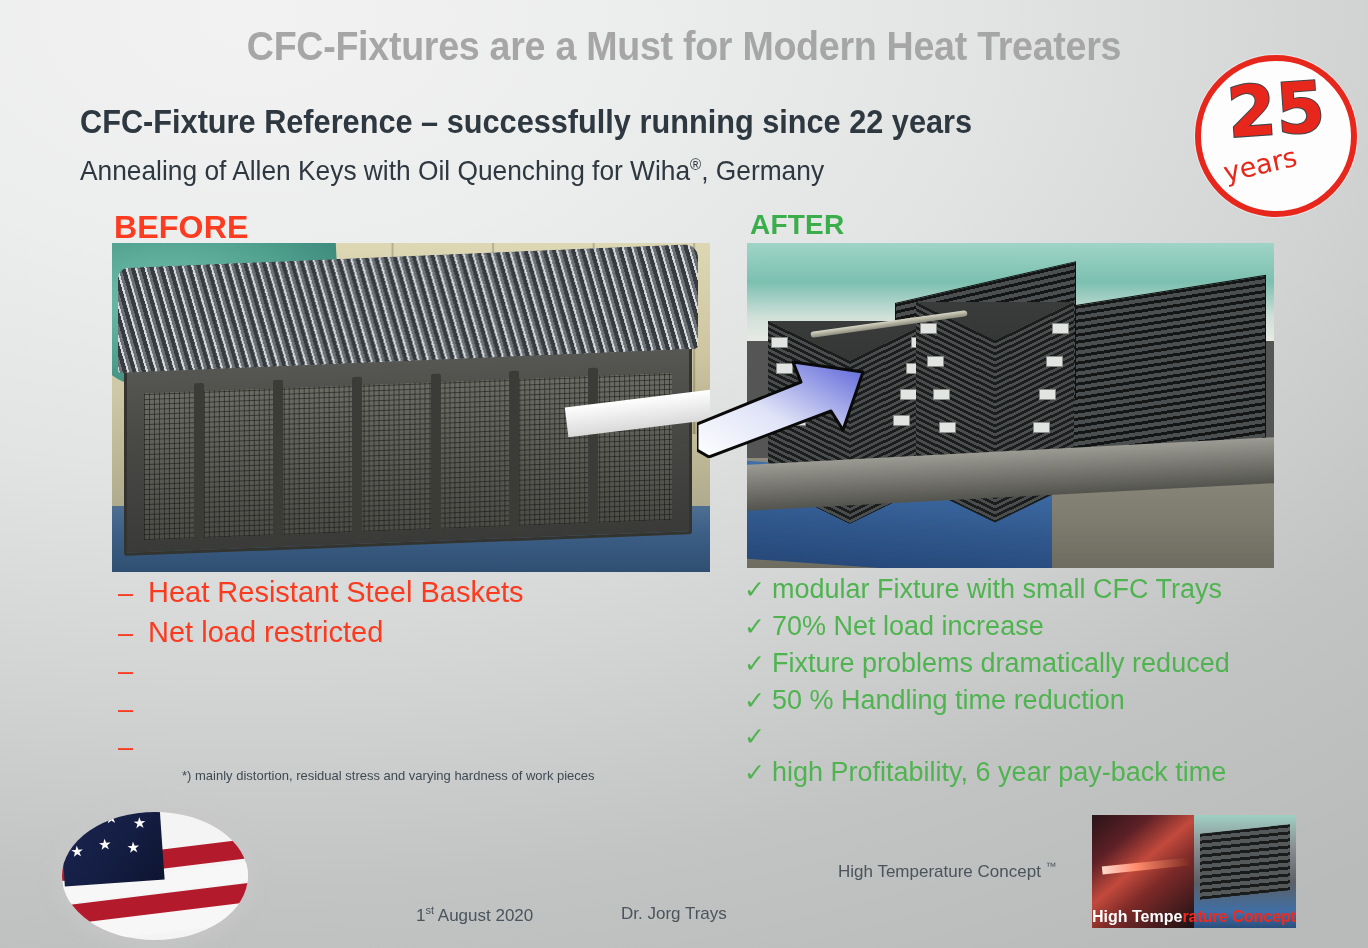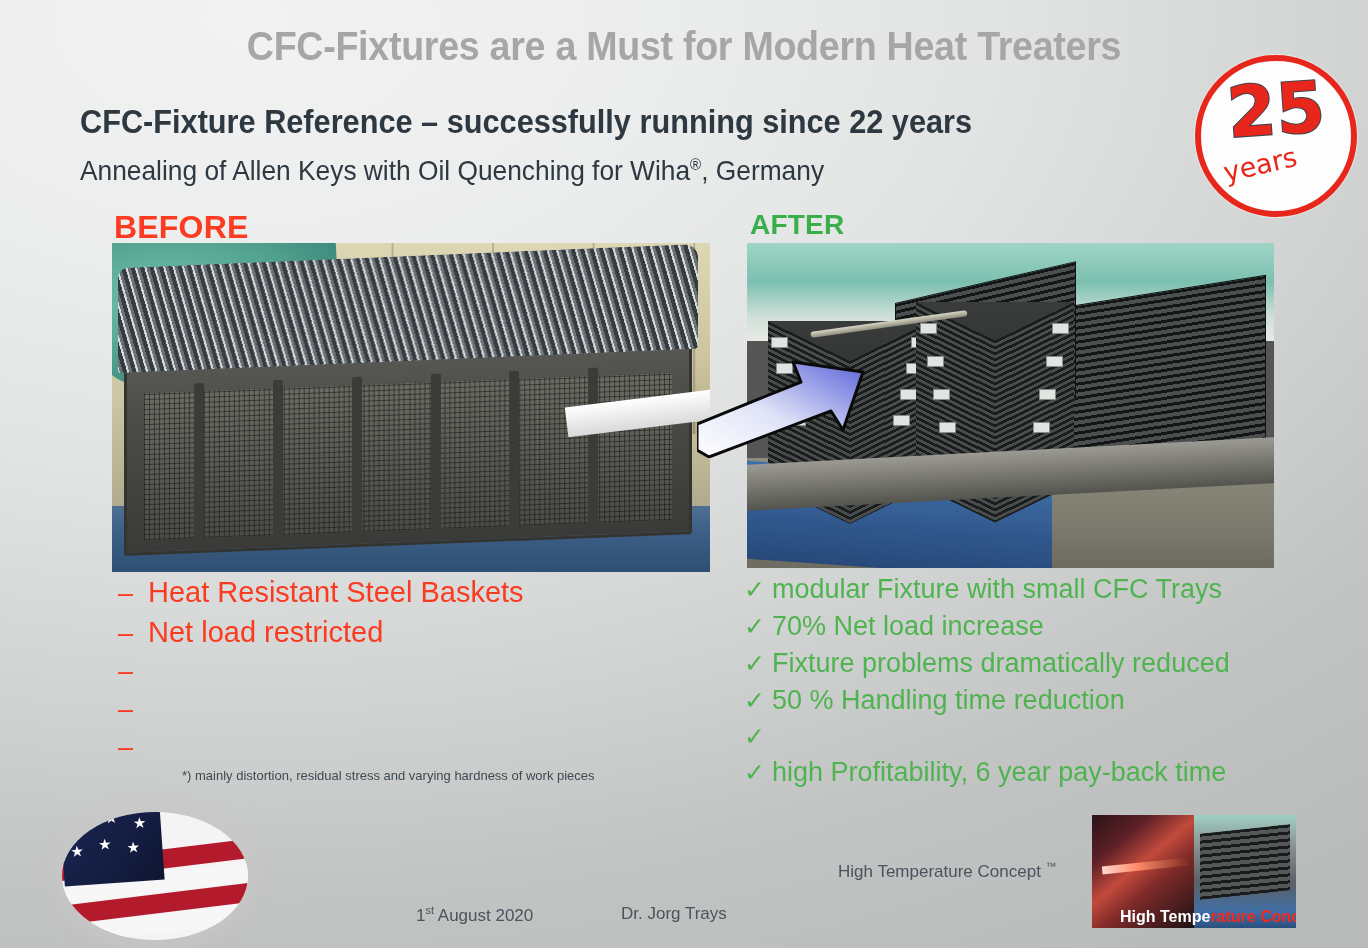--- a/index.html
+++ b/index.html
@@ -164,21 +164,21 @@
   .htclogo .left-pane{position:absolute;left:0;top:0;width:50%;height:100%;
     background:linear-gradient(140deg,#2a1418 0%,#5d2026 25%,#c24a3c 45%,#7e2a28 62%,#1c1115 100%);}
   .htclogo .right-pane{position:absolute;right:0;top:0;width:50%;height:100%;
     background:linear-gradient(180deg,#9fd0c4 0%,#8a8f92 28%,#5c6066 60%,#3f6fa8 86%,#2b4f7d 100%);}
   .htclogo .rp-stack{position:absolute;left:6%;top:12%;width:88%;height:58%;
     background:repeating-linear-gradient(180deg,#1a1c1c 0 3px,#55595a 3px 7px);transform:skewY(-6deg);}
   .htclogo .lp-bar{position:absolute;left:10%;top:42%;width:86%;height:7%;
     background:linear-gradient(90deg,#ffd9cf,#ff8a6a 40%,#7d2a22);transform:rotate(-6deg);}
   .htclogo .cap{position:absolute;left:0;right:0;bottom:2px;text-align:center;
     font-size:16px;font-weight:bold;white-space:nowrap;}
-  .htclogo .cap .w{color:#ffffff;margin-left:28px;}
+  .htclogo .cap .w{color:#ffffff;}
   .htclogo .cap .r{color:#f4291c;}
 </style>
 </head>
 <body>
 
 <div id="slide">
 
   <div class="title">CFC-Fixtures are a Must for Modern Heat Treaters</div>
 
   <div class="headline">CFC-Fixture Reference – successfully running since 22 years</div>

